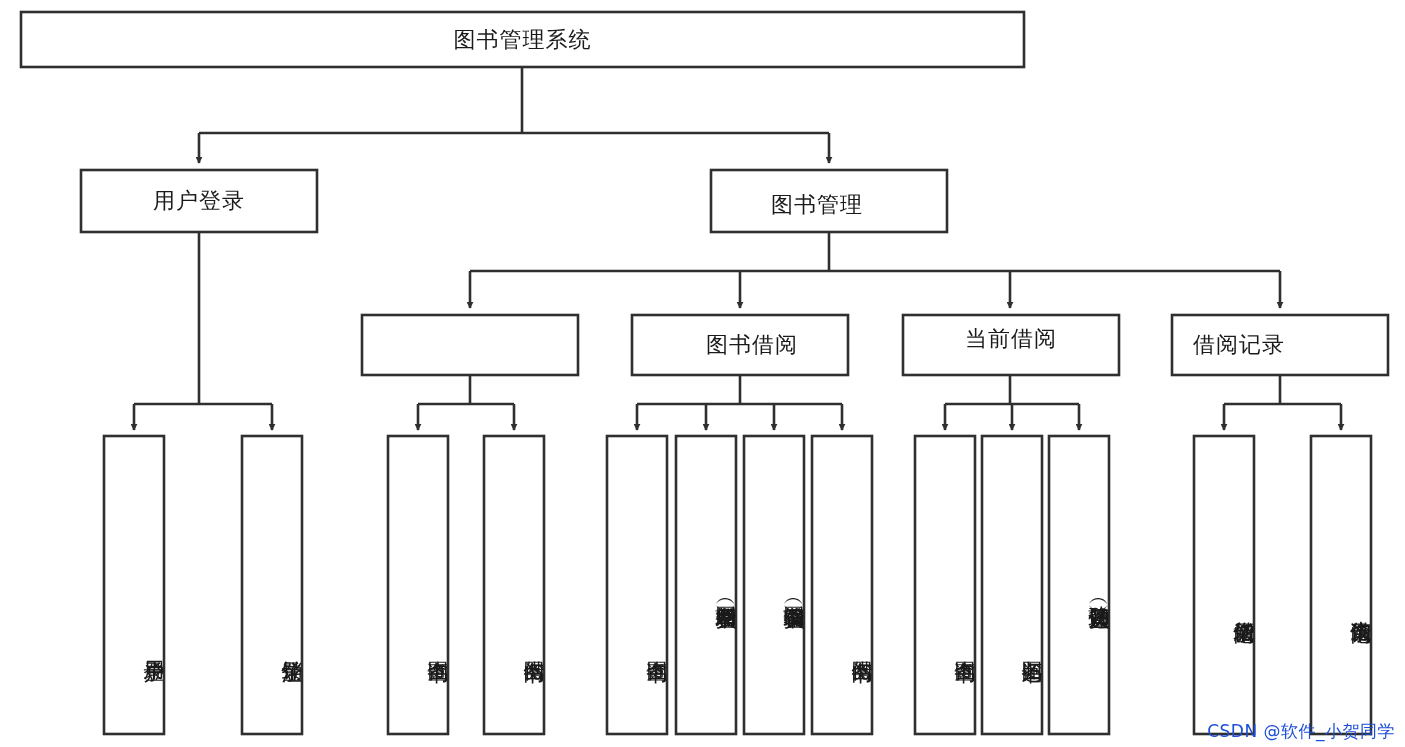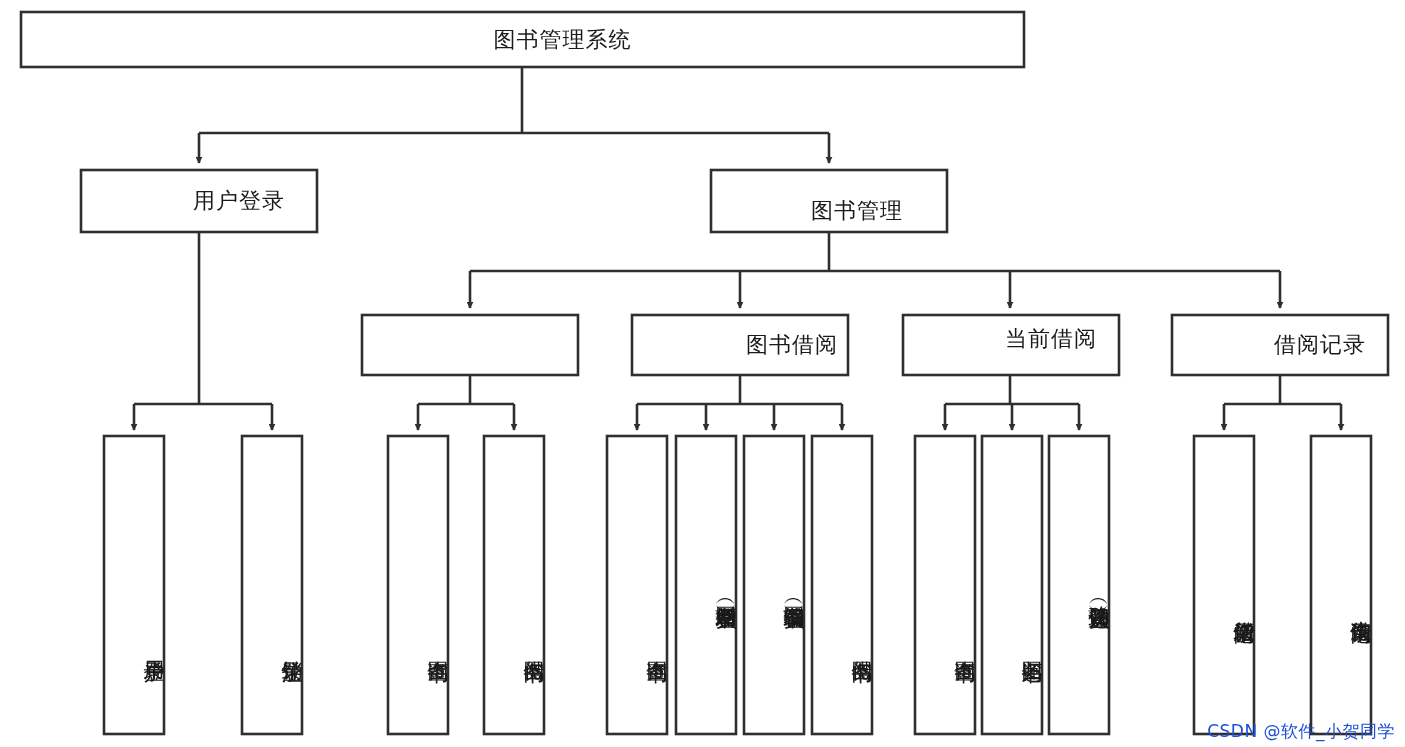--- a/index.html
+++ b/index.html
@@ -53,21 +53,20 @@
     display: flex;
     align-items: center;
     justify-content: center;
     font-family: "DejaVu Sans", "Liberation Sans", sans-serif;
     font-size: 22px;
     color: #1a1a1a;
     letter-spacing: 1px;
     white-space: nowrap;
     pointer-events: none;
     user-select: none;
-    margin-left: 40px;
   }
   .edge-line {
     stroke: #2f2f2f;
     stroke-width: 2.6;
     fill: none;
   }
   .watermark {
     position: absolute;
     right: 10px;
     bottom: 4px;
@@ -161,25 +160,25 @@
       <rect class="node-rect" x="1049" y="436" width="60" height="298"></rect>
 
       <rect class="node-rect" x="1194" y="436" width="60" height="298"></rect>
       <rect class="node-rect" x="1311" y="436" width="60" height="298"></rect>
     </g>
   </svg>
 
   <div class="htext-wrap" style="left:21px; top:12px; width:1003px; height:55px;">图书管理系统</div>
 
   <div class="htext-wrap" style="left:81px; top:170px; width:236px; height:62px;">用户登录</div>
-  <div class="htext-wrap" style="left:711px; top:180px; width:212px; height:62px;">图书管理</div>
+  <div class="htext-wrap" style="left:711px; top:174px; width:212px; height:62px;">图书管理</div>
 
   <div class="htext-wrap" style="left:632px; top:315px; width:240px; height:60px;">图书借阅</div>
   <div class="htext-wrap" style="left:903px; top:315px; width:216px; height:48px;border-radius:28px;">当前借阅</div>
-  <div class="htext-wrap" style="left:1172px; top:315px; width:216px; height:60px;">借阅记录</div>
+  <div class="htext-wrap" style="left:1131px; top:315px; width:216px; height:60px;">借阅记录</div>
 
   <div class="vtext-wrap" style="left:104px; top:436px; width:60px; height:298px; padding-top:60px;">用户登录</div>
   <div class="vtext-wrap" style="left:242px; top:436px; width:60px; height:298px; padding-top:60px;">注销登录</div>
 
   <div class="vtext-wrap" style="left:388px; top:436px; width:60px; height:298px; padding-top:60px;">查询图书</div>
   <div class="vtext-wrap" style="left:484px; top:436px; width:60px; height:298px; padding-top:60px;">借阅图书</div>
 
   <div class="vtext-wrap" style="left:607px; top:436px; width:60px; height:298px; padding-top:60px;">查询图书</div>
   <div class="vtext-wrap" style="left:676px; top:436px; width:60px; height:298px; padding-top:6px;">新增图书（管理员）</div>
   <div class="vtext-wrap" style="left:744px; top:436px; width:60px; height:298px; padding-top:6px;">编辑图书（管理员）</div>

